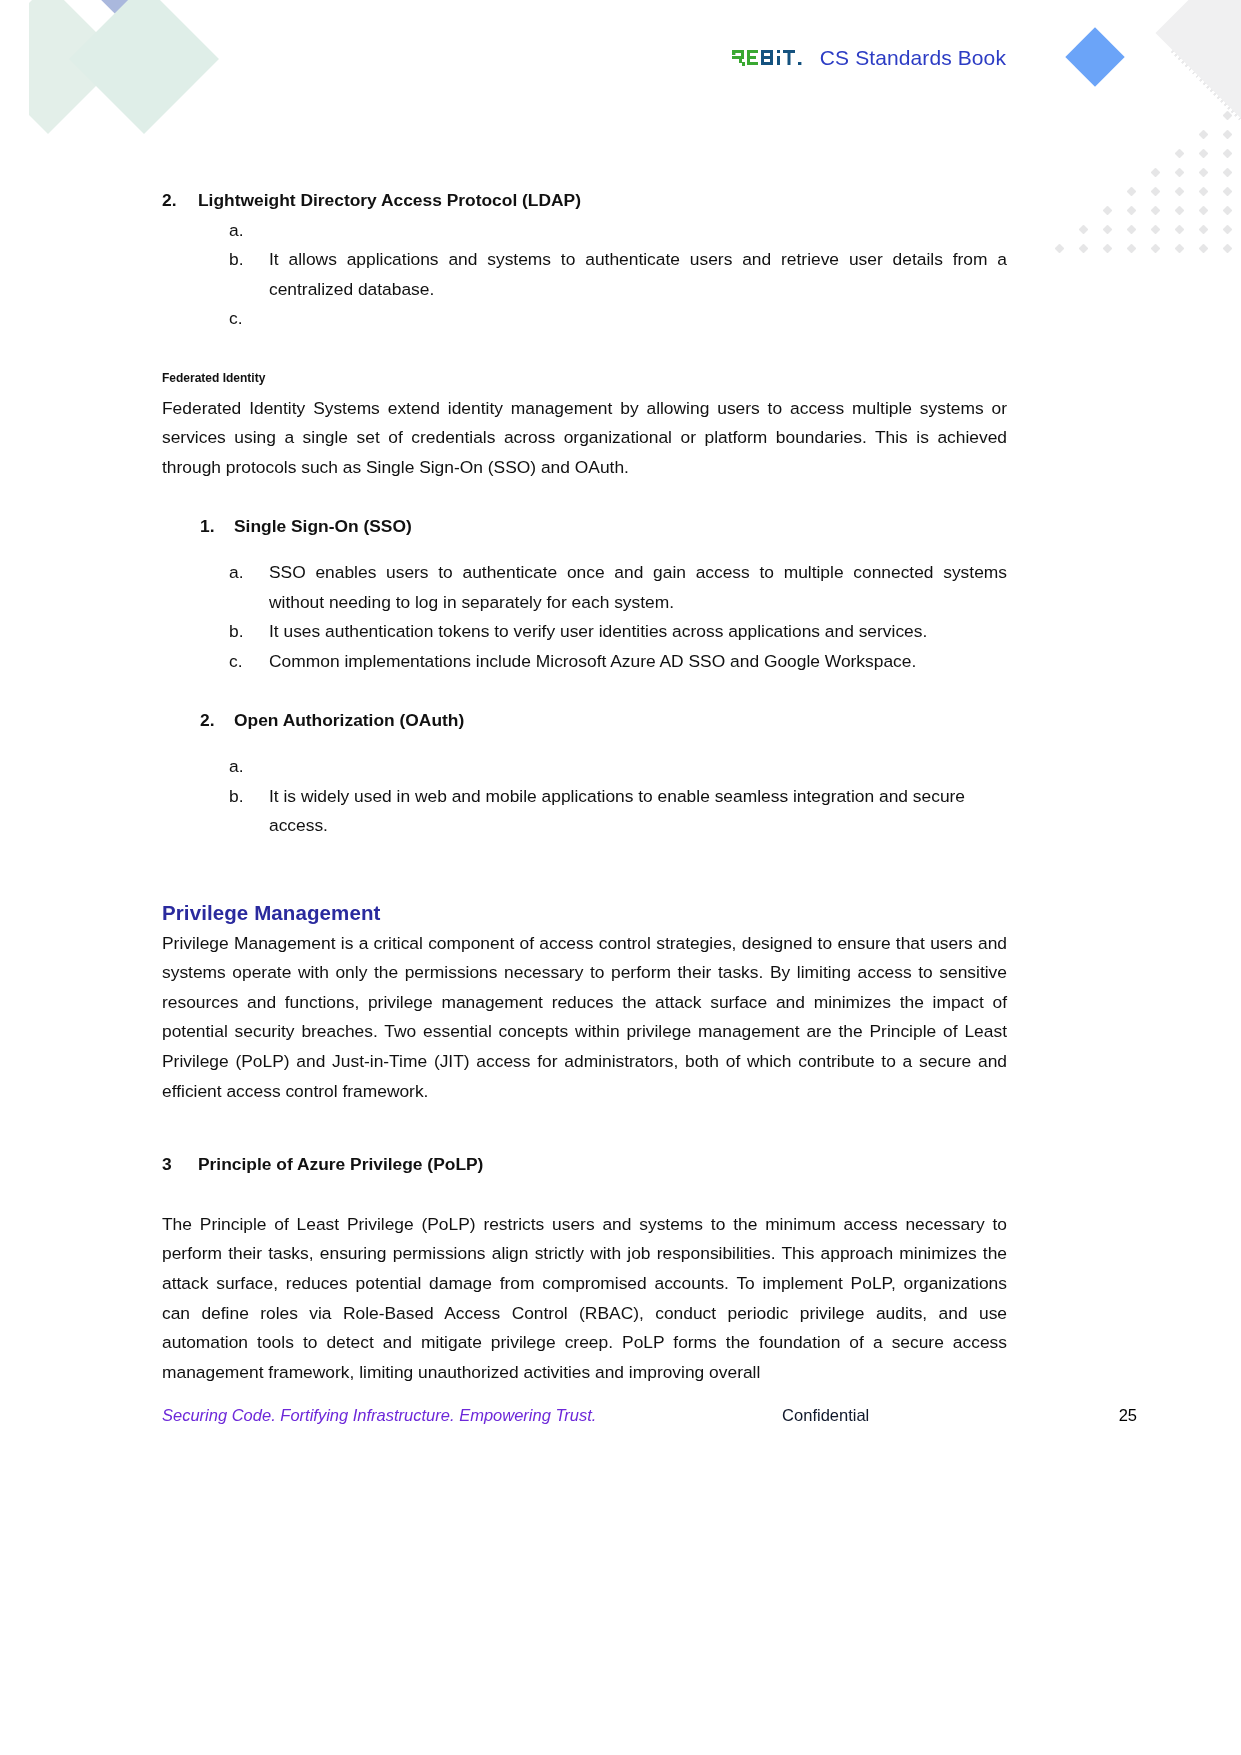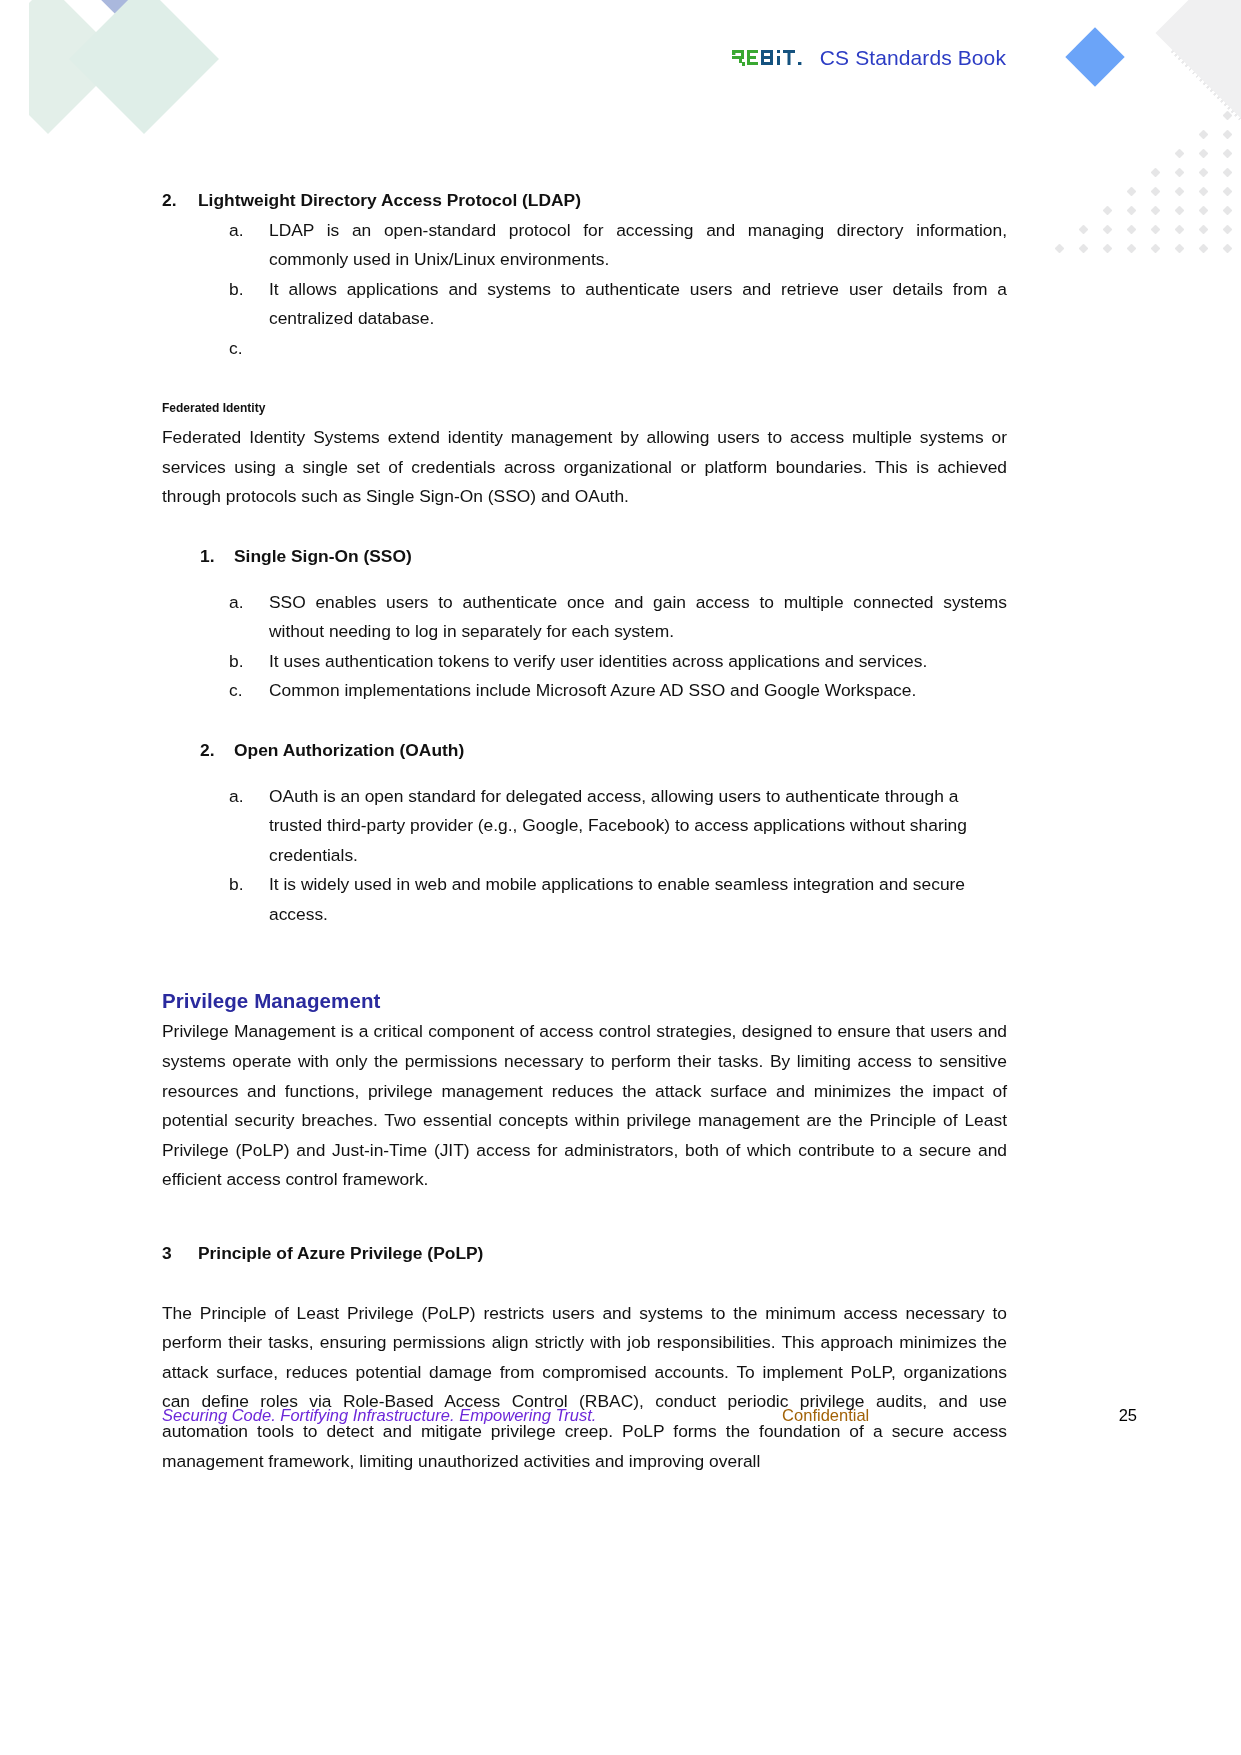--- a/index.html
+++ b/index.html
@@ -194,21 +194,21 @@
     font-size: 16.5px;
   }
   .footer-tagline {
     font-style: italic;
     flex: 0 0 auto;
     color: #6d28d9;
   }
   .footer-confidential {
     flex: 1 1 auto;
     text-align: center;
-    color: #a16207;
+    color: #0f172a;
     padding-right: 52px;
   }
   .footer-page {
     flex: 0 0 auto;
     color: #000000;
     min-width: 30px;
     text-align: right;
   }
 </style>
 </head>
@@ -304,21 +304,20 @@
 
   <div class="content">
 
     <div class="li lvl1">
       <span class="marker">2.</span>
       <span class="body nojust">Lightweight Directory Access Protocol (LDAP)</span>
     </div>
 
     <div class="li lvl2">
       <span class="marker">a.</span>
-      <span class="body">LDAP is an open-standard protocol for accessing and managing directory information, commonly used in Unix/Linux environments.</span>
     </div>
     <div class="li lvl2">
       <span class="marker">b.</span>
       <span class="body">It allows applications and systems to authenticate users and retrieve user details from a centralized database.</span>
     </div>
     <div class="li lvl2">
       <span class="marker">c.</span>
     </div>
 
     <div class="spacer-md"></div>
@@ -348,21 +347,20 @@
 
     <div class="spacer-md"></div>
 
     <div class="li lvl1b">
       <span class="marker">2.</span>
       <span class="body nojust">Open Authorization (OAuth)</span>
     </div>
     <div class="spacer-sm"></div>
     <div class="li lvl2">
       <span class="marker">a.</span>
-      <span class="body nojust">OAuth is an open standard for delegated access, allowing users to authenticate through a trusted third-party provider (e.g., Google, Facebook) to access applications without sharing credentials.</span>
     </div>
     <div class="li lvl2">
       <span class="marker">b.</span>
       <span class="body nojust">It is widely used in web and mobile applications to enable seamless integration and secure access.</span>
     </div>
 
     <div class="spacer-xl"></div>
 
     <div class="h-section">Privilege Management</div>
     <p class="para">Privilege Management is a critical component of access control strategies, designed to ensure that users and systems operate with only the permissions necessary to perform their tasks. By limiting access to sensitive resources and functions, privilege management reduces the attack surface and minimizes the impact of potential security breaches. Two essential concepts within privilege management are the Principle of Least Privilege (PoLP) and Just-in-Time (JIT) access for administrators, both of which contribute to a secure and efficient access control framework.</p>

